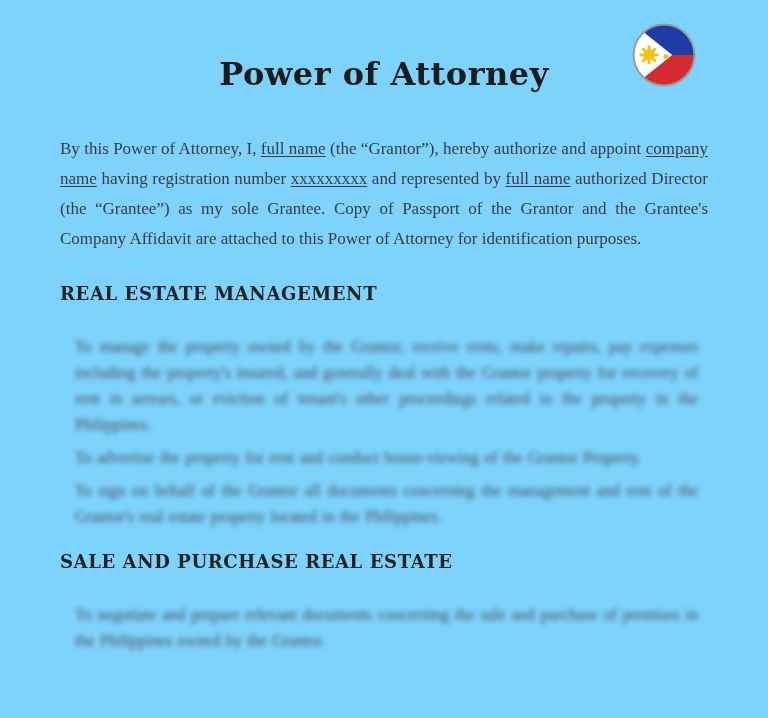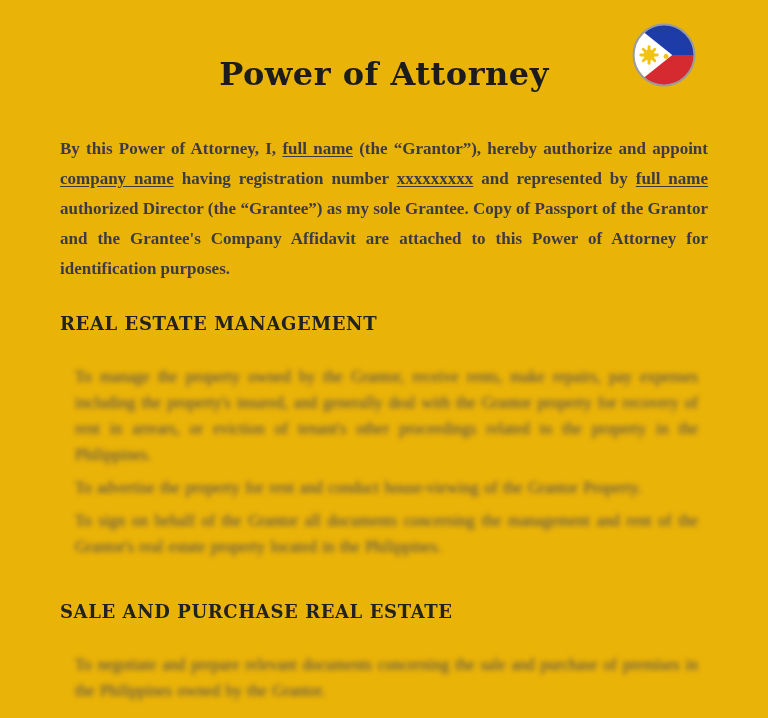--- a/index.html
+++ b/index.html
@@ -1,20 +1,20 @@
 <!DOCTYPE html>
 <html><head>
 <meta charset="utf-8">
 <style>
   html, body { margin: 0; padding: 0; background: #ffffff; }
   .page {
     position: relative;
     width: 768px;
     height: 718px;
-    background: #eab308;
+    background: #7dd3fc;
     overflow: hidden;
     font-family: "Liberation Serif", serif;
     color: #3b3b44;
   }
   .flag {
     position: absolute;
     left: 631px;
     top: 22px;
     width: 66px;
     height: 66px;
@@ -32,36 +32,35 @@
   }
   .content {
     padding: 0 60px;
   }
   .body-p {
     margin: 0 0 4px 0;
     font-size: 17px;
     line-height: 30px;
     text-align: justify;
     color: #3b3b44;
-    font-weight: bold;
   }
   .intro { margin-top: 38px; }
   .u { text-decoration: underline; text-underline-offset: 2px; }
   .section-heading {
     margin: 0;
     text-align: left;
     font-family: "DejaVu Serif", serif;
     font-weight: bold;
     font-size: 18px;
     line-height: 24px;
     color: #222222;
     letter-spacing: 0.6px;
   }
   .heading-1 { margin-top: 28px; }
-  .heading-2 { margin-top: 40px; }
+  .heading-2 { margin-top: 20px; }
   .blurred-block { padding: 0 10px 0 15px; }
   .blur-p {
     margin: 0 0 7px 0;
     font-size: 16px;
     line-height: 26px;
     word-spacing: 1.5px;
     text-align: justify;
     color: #4a4a55;
     filter: blur(2.6px);
   }

